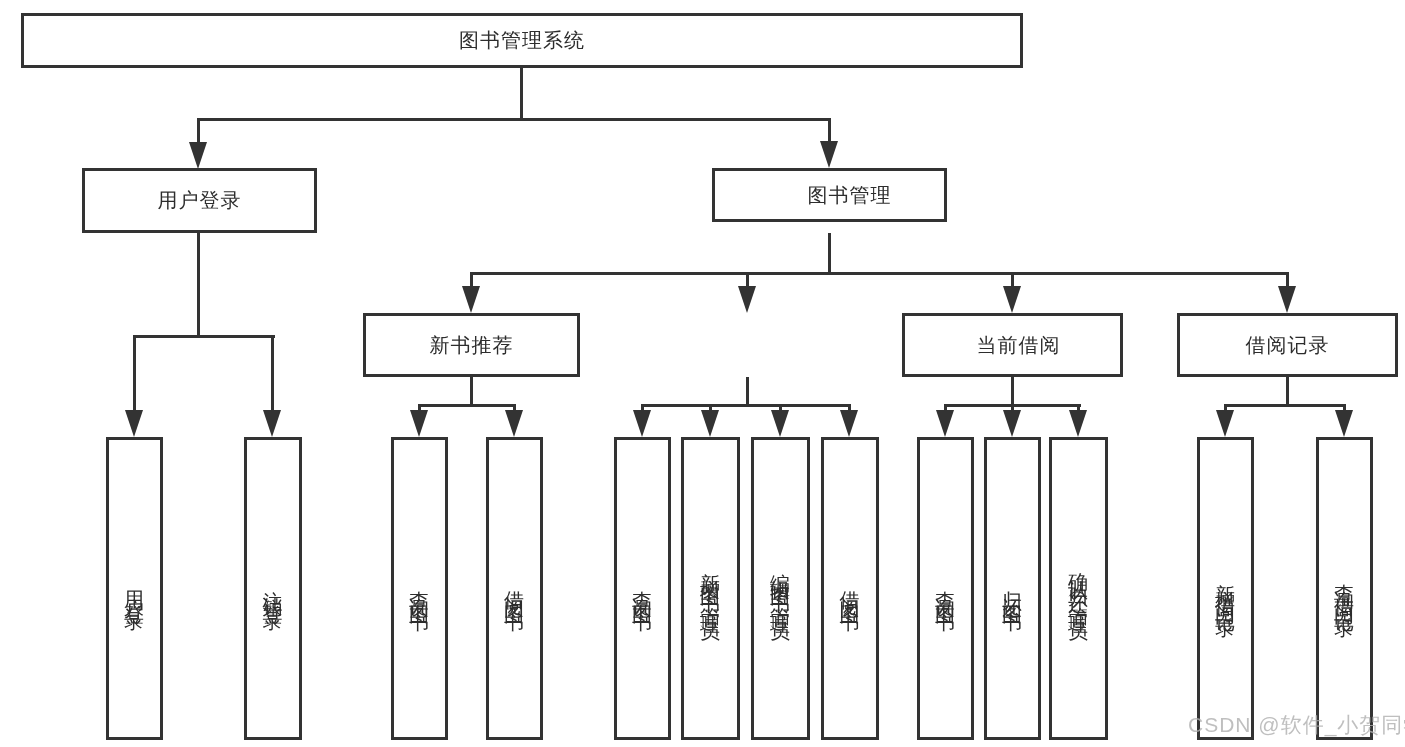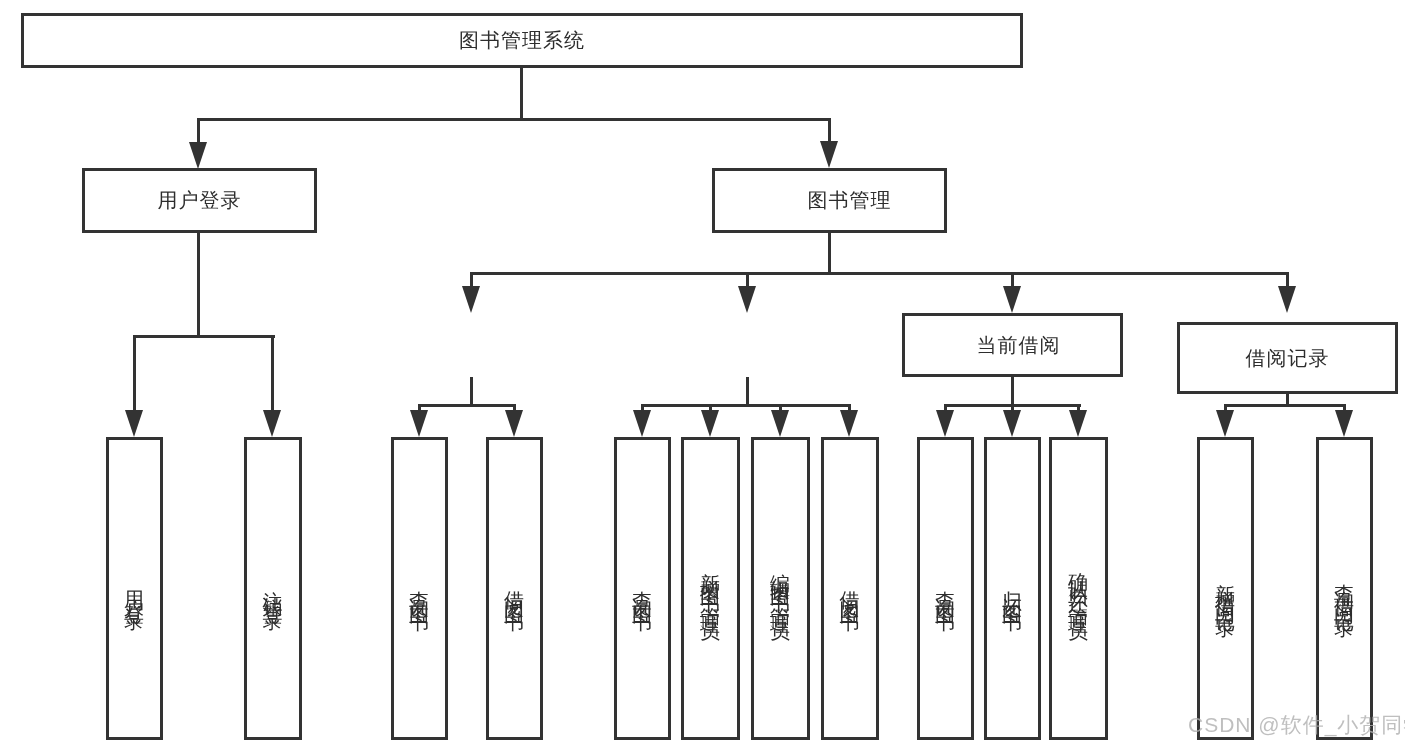--- a/index.html
+++ b/index.html
@@ -64,42 +64,43 @@
   <div class="box" style="left:21px; top:13px; width:1002px; height:55px;font-family:Liberation Mono, monospace;">图书管理系统</div>
 
   <div class="vline" style="left:520px; top:68px; width:3px; height:52px;"></div>
   <div class="hline" style="left:197px; top:118px; width:634px; height:3px;"></div>
   <div class="vline" style="left:197px; top:121px; width:3px; height:22px;"></div>
   <div class="arrow" style="left:189px; top:142px;"></div>
   <div class="vline" style="left:828px; top:121px; width:3px; height:22px;"></div>
   <div class="arrow" style="left:820px; top:141px;"></div>
 
   <div class="box" style="left:82px; top:168px; width:235px; height:65px;">用户登录</div>
-  <div class="box" style="left:712px; top:168px; width:235px; height:65px;padding-left:40px;">图书管理</div>
+  <div class="box" style="left:712px; top:168px; width:235px; height:54px;padding-left:40px;">图书管理</div>
 
   <div class="vline" style="left:197px; top:233px; width:3px; height:103px;"></div>
   <div class="hline" style="left:133px; top:335px; width:142px; height:3px;"></div>
   <div class="vline" style="left:133px; top:338px; width:3px; height:73px;"></div>
   <div class="arrow" style="left:125px; top:410px;"></div>
   <div class="vline" style="left:271px; top:338px; width:3px; height:73px;"></div>
   <div class="arrow" style="left:263px; top:410px;"></div>
 
   <div class="vline" style="left:828px; top:233px; width:3px; height:41px;"></div>
   <div class="hline" style="left:470px; top:272px; width:819px; height:3px;"></div>
   <div class="vline" style="left:470px; top:275px; width:3px; height:12px;"></div>
   <div class="arrow" style="left:462px; top:286px;"></div>
   <div class="vline" style="left:746px; top:275px; width:3px; height:12px;"></div>
   <div class="arrow" style="left:738px; top:286px;"></div>
   <div class="vline" style="left:1011px; top:275px; width:3px; height:12px;"></div>
   <div class="arrow" style="left:1003px; top:286px;"></div>
   <div class="vline" style="left:1286px; top:275px; width:3px; height:12px;"></div>
   <div class="arrow" style="left:1278px; top:286px;"></div>
 
+  <div class="box" style="left:363px; top:313px; width:217px; height:64px;">新书推荐</div>
   <div class="box" style="left:902px; top:313px; width:221px; height:64px;padding-left:12px;">当前借阅</div>
-  <div class="box" style="left:1177px; top:313px; width:221px; height:72px;margin-top:9px;">借阅记录</div>
+  <div class="box" style="left:1177px; top:313px; width:221px; height:64px;">借阅记录</div>
 
   <div class="vline" style="left:470px; top:377px; width:3px; height:29px;"></div>
   <div class="hline" style="left:418px; top:404px; width:98px; height:3px;"></div>
   <div class="vline" style="left:418px; top:407px; width:3px; height:6px;"></div>
   <div class="arrow" style="left:410px; top:410px;"></div>
   <div class="vline" style="left:513px; top:407px; width:3px; height:6px;"></div>
   <div class="arrow" style="left:505px; top:410px;"></div>
 
   <div class="vline" style="left:746px; top:377px; width:3px; height:29px;"></div>
   <div class="hline" style="left:641px; top:404px; width:210px; height:3px;"></div>

